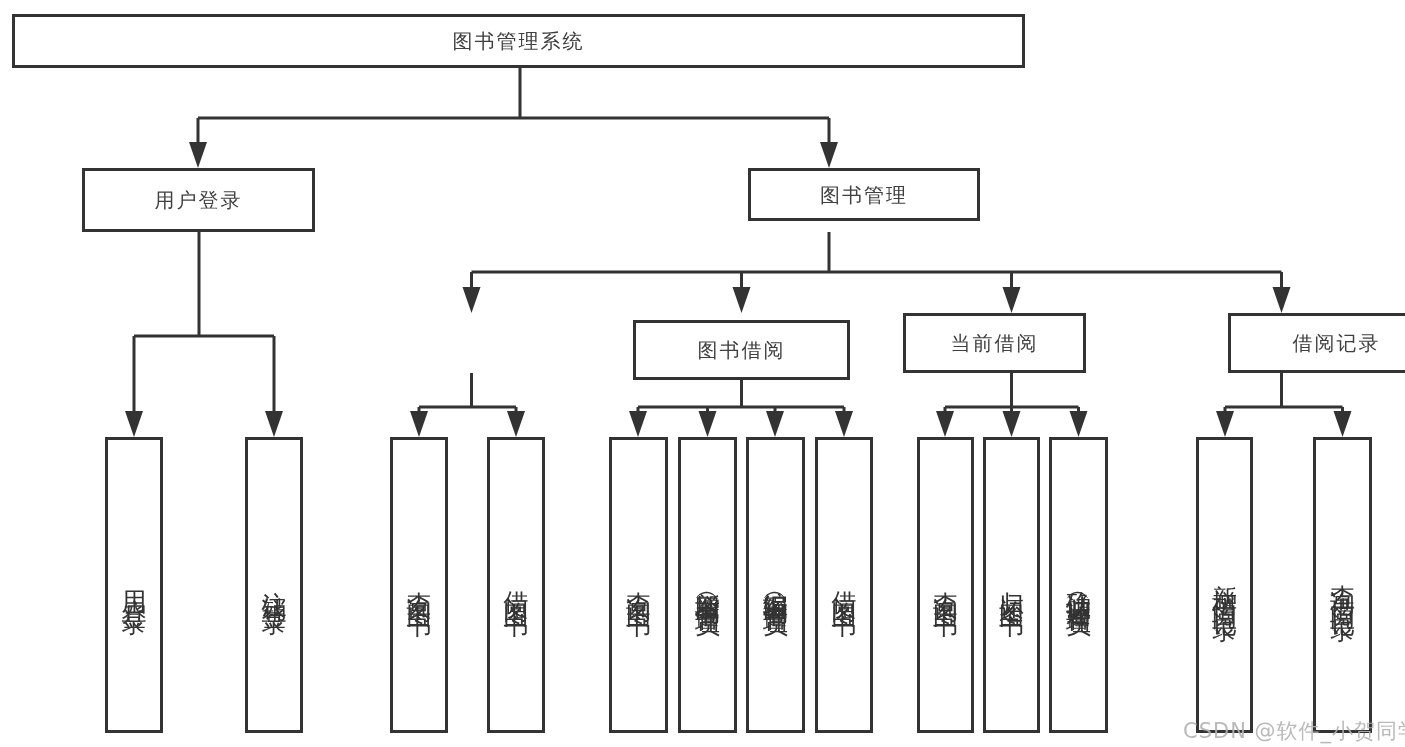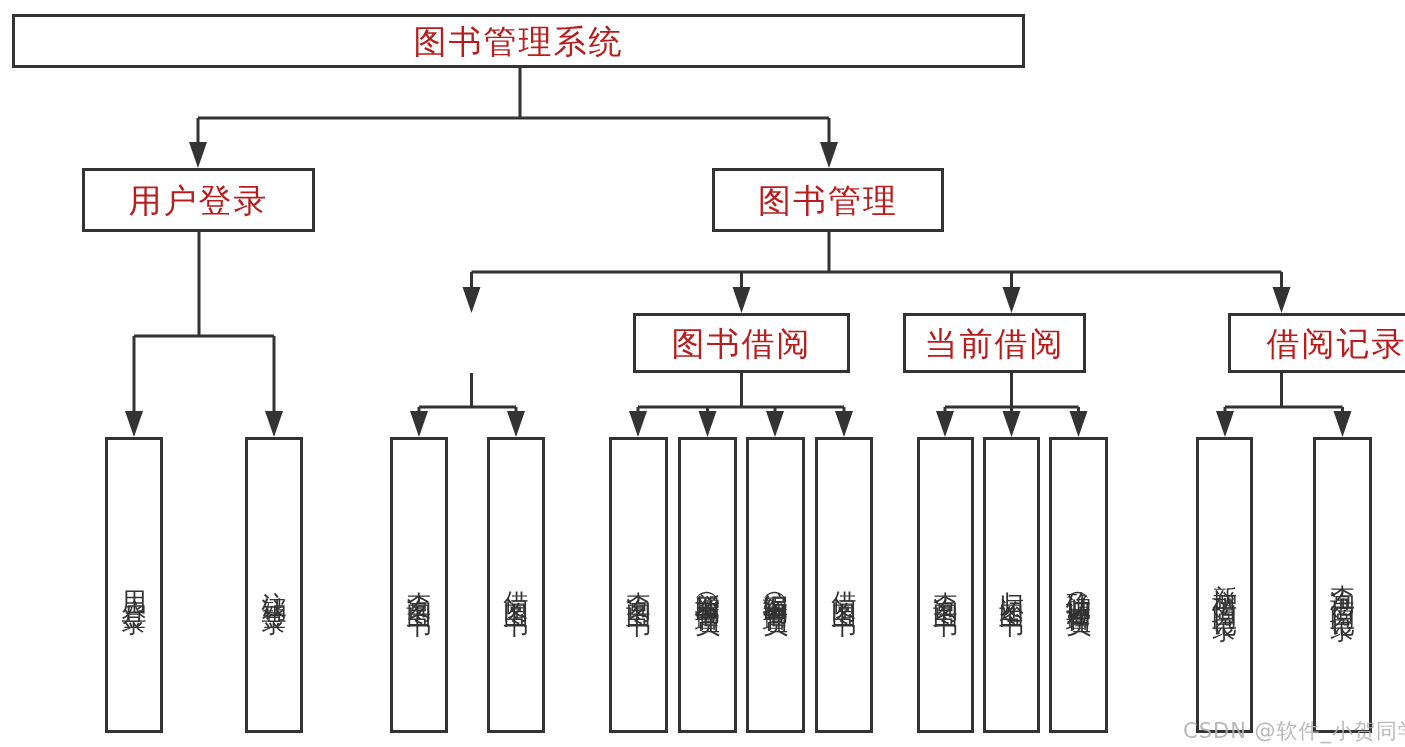--- a/index.html
+++ b/index.html
@@ -9,21 +9,21 @@
     font-family:"DejaVu Sans","Liberation Sans",sans-serif;color:#333;
   }
   .wires{position:absolute;left:0;top:0;z-index:0;}
   .cl{fill:none;stroke:#333333;stroke-width:3;}
   .ca{fill:#333333;stroke:none;}
   .box{
     position:absolute;box-sizing:border-box;border:3px solid #333333;background:#ffffff;
     display:flex;align-items:center;justify-content:center;z-index:1;
   }
   .hlabel{
-    font-size:33px;letter-spacing:2px;color:#b91c1c;white-space:nowrap;line-height:1;
+    font-size:20px;letter-spacing:2px;color:#404040;white-space:nowrap;line-height:1;
   }
   .vbox{top:437px;height:296px;width:58px;}
   .vtext{
     writing-mode:vertical-rl;text-orientation:mixed;
     font-size:25px;line-height:1;letter-spacing:7px;color:#333;white-space:nowrap;
   }
   .vtext.tight{letter-spacing:3px;}
   .watermark{
     position:absolute;left:1183px;top:717px;z-index:5;
     font-size:21px;letter-spacing:1px;color:#b2b2b2;white-space:nowrap;opacity:.9;
@@ -65,25 +65,25 @@
     </g>
   </svg>
 
   <div class="box" style="left:12px;top:14px;width:1013px;height:54px">
     <span class="hlabel">图书管理系统</span>
   </div>
 
   <div class="box" style="left:82px;top:168px;width:233px;height:64px">
     <span class="hlabel">用户登录</span>
   </div>
-  <div class="box" style="left:712px;top:168px;width:232px;height:64px">
+  <div class="box" style="left:748px;top:168px;width:232px;height:53px">
     <span class="hlabel">图书管理</span>
   </div>
 
-  <div class="box" style="left:633px;top:313px;width:217px;height:60px">
+  <div class="box" style="left:633px;top:320px;width:217px;height:60px">
     <span class="hlabel">图书借阅</span>
   </div>
   <div class="box" style="left:903px;top:313px;width:183px;height:60px">
     <span class="hlabel">当前借阅</span>
   </div>
   <div class="box" style="left:1228px;top:313px;width:217px;height:60px">
     <span class="hlabel">借阅记录</span>
   </div>
 
   <div class="box vbox" style="left:105px">

